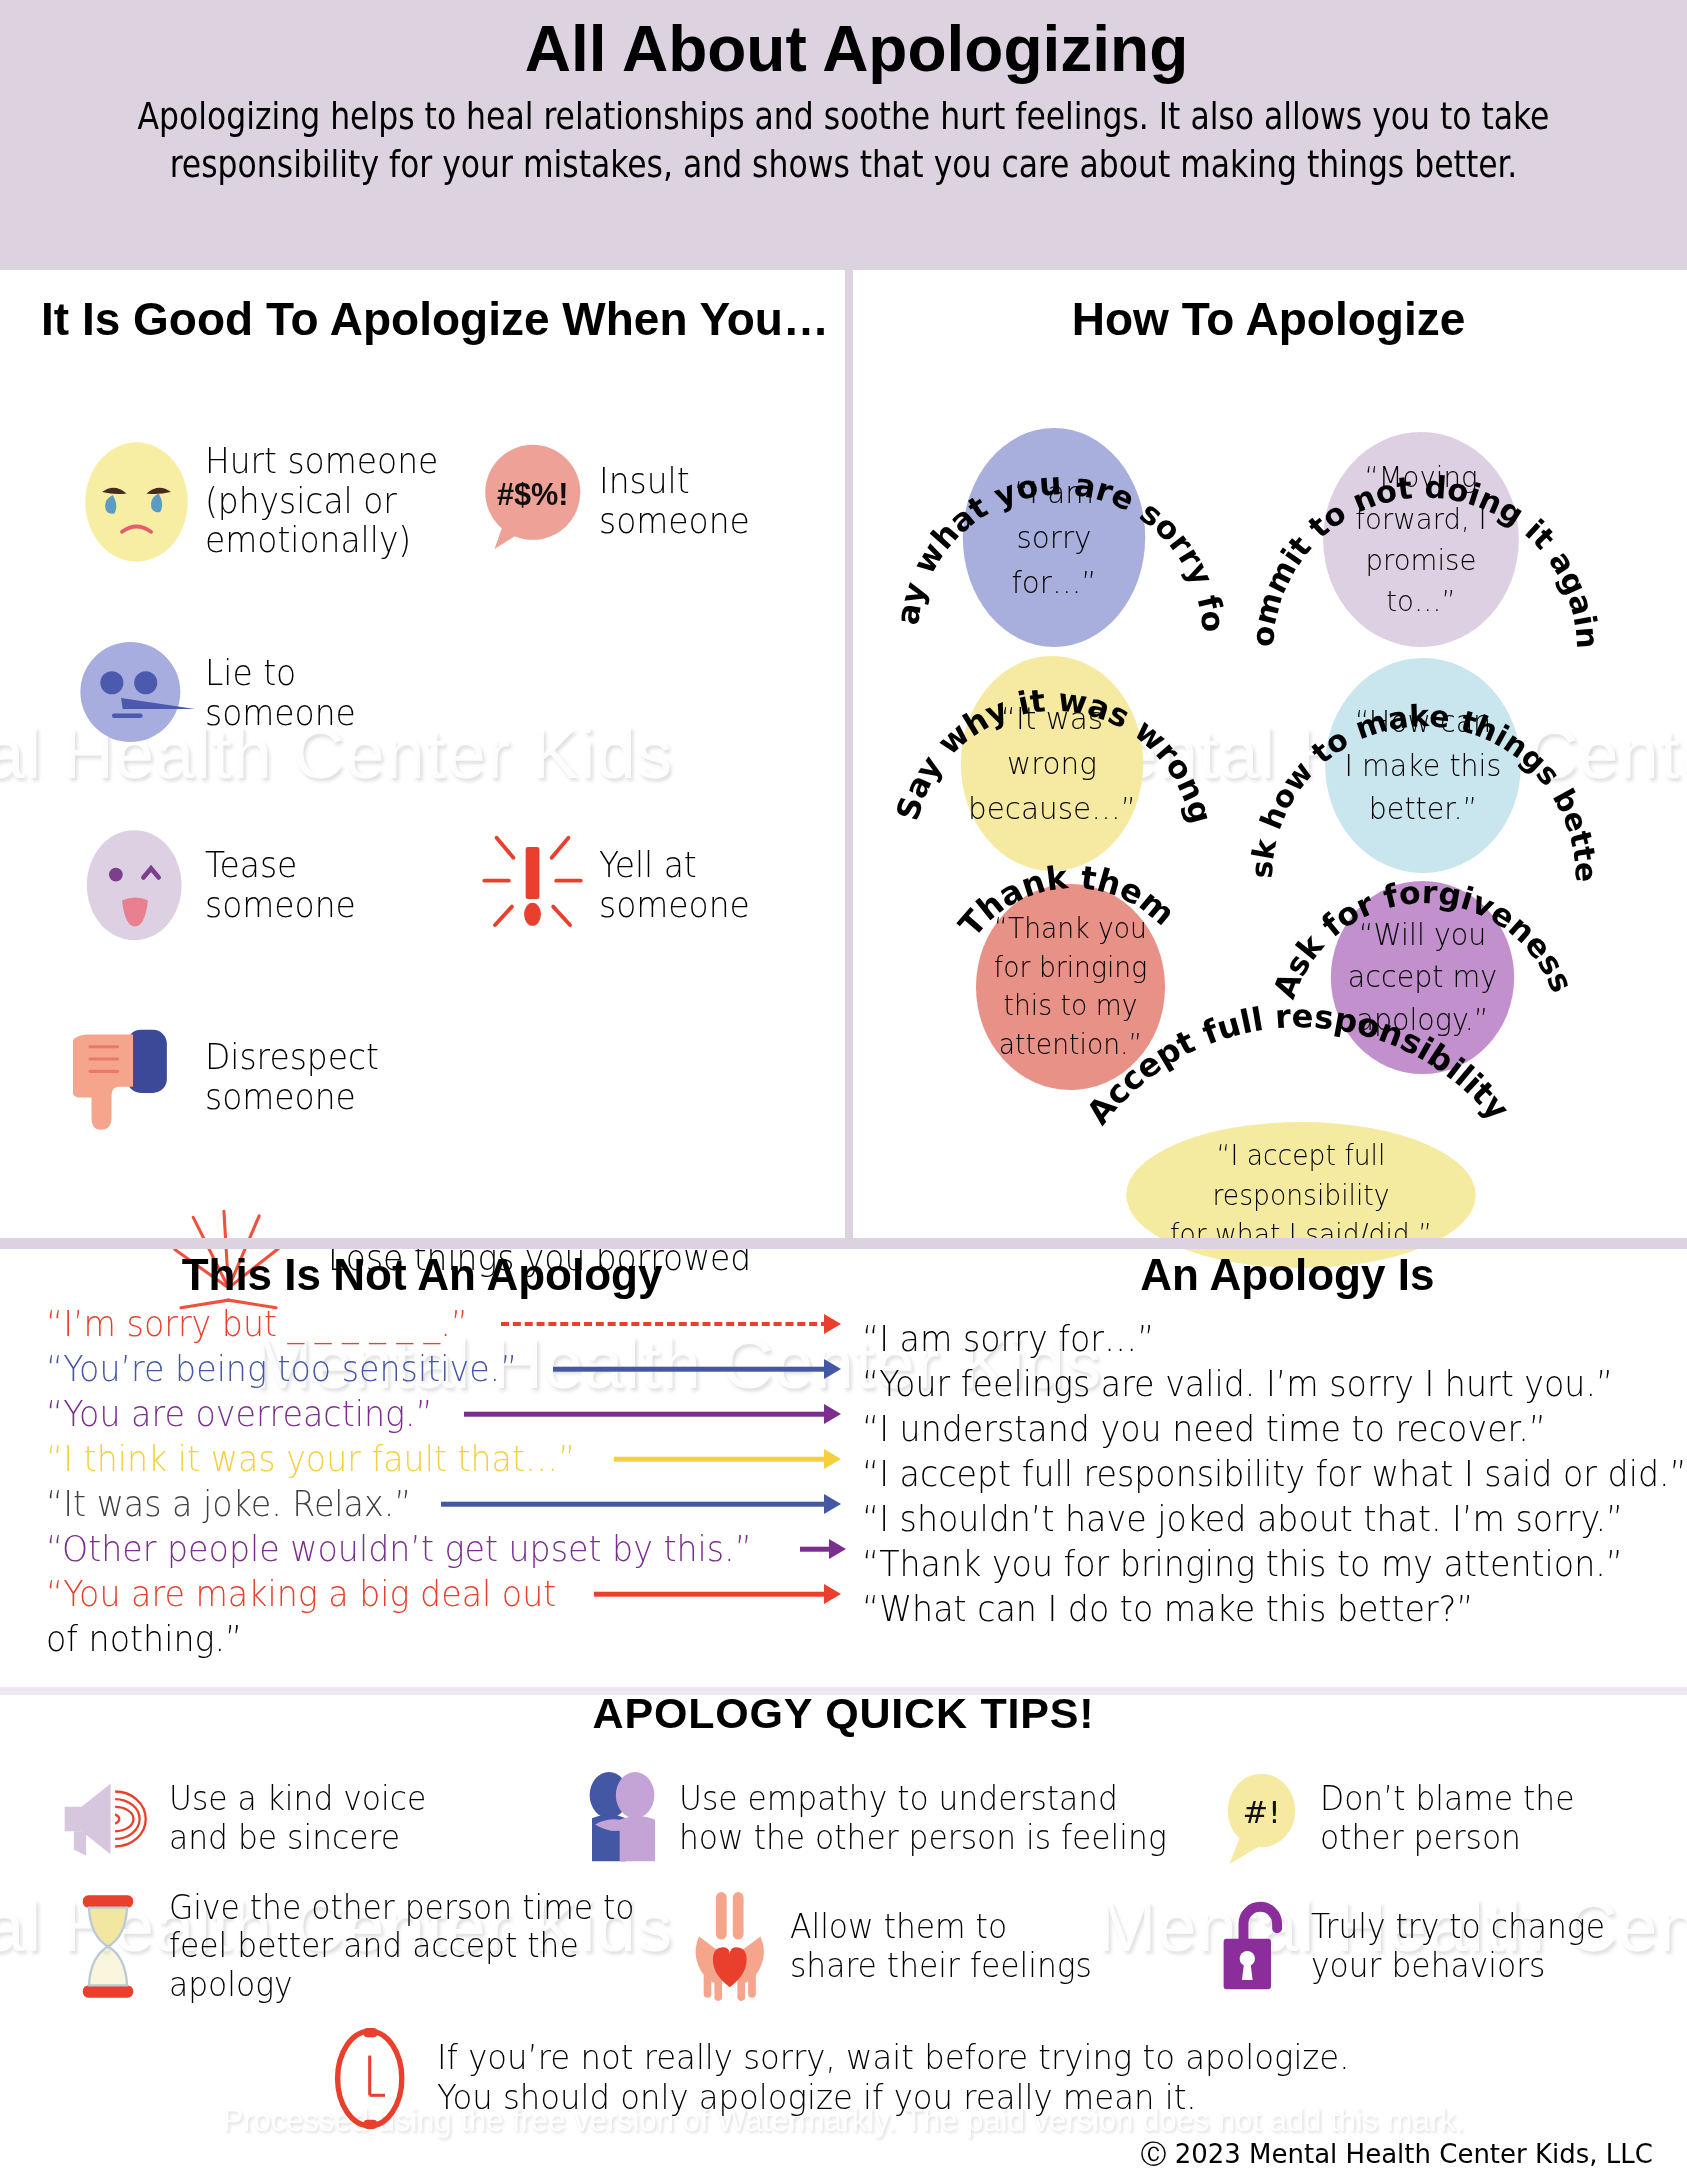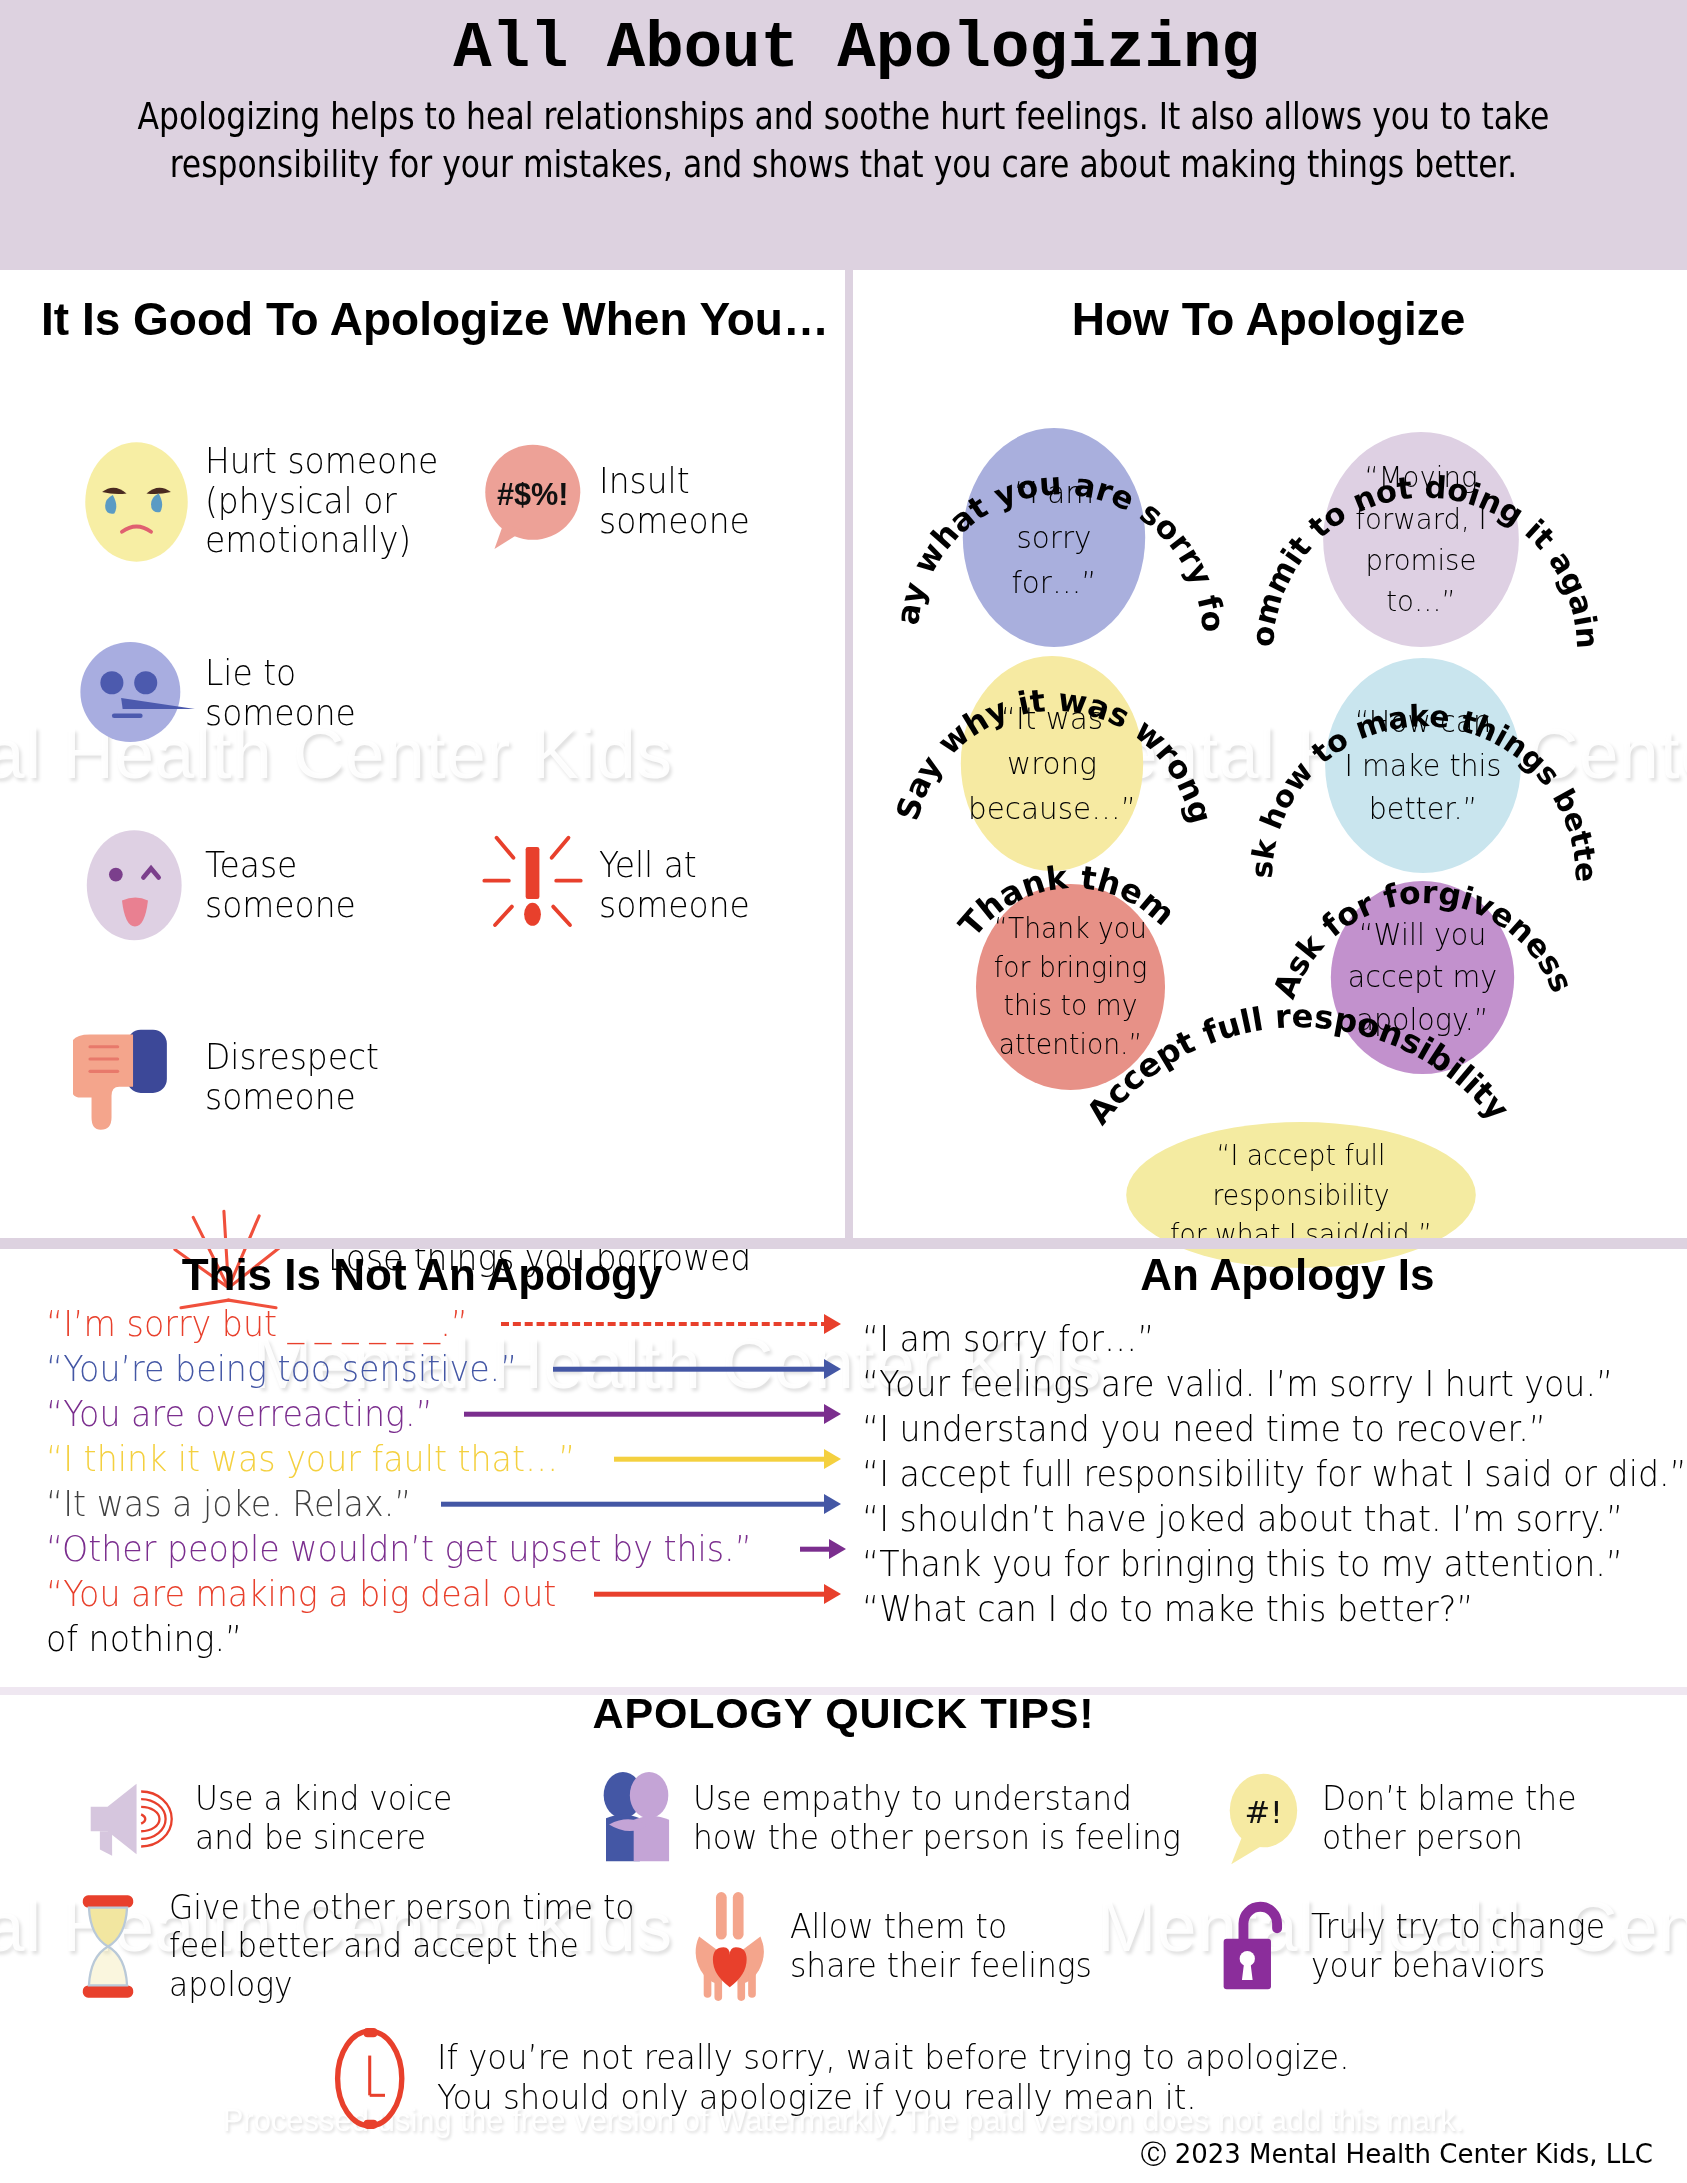--- a/index.html
+++ b/index.html
@@ -45,21 +45,21 @@
     position: relative; z-index: 10;
     background: #DDD2E0;
     height: 270px;
     padding-top: 14px;
     text-align: center;
   }
   .header h1 {
     font-size: 64px; font-weight: bold;
     letter-spacing: 0px;
     line-height: 1.12;
-    font-family: Liberation Mono, monospace;
+    font-family: Liberation Sans, sans-serif;
     padding-left: 26px;
   }
   .header .sub {
     margin: 6.1px auto 0;
     width: 1595px;
     font-size: 38px;
     font-weight: 500;
     line-height: 1.28;
     font-family: "DejaVu Sans", sans-serif;
     font-stretch: condensed;
@@ -157,21 +157,21 @@
     font-size: 35px; font-family: "DejaVu Sans", sans-serif; font-weight: 350;
   }
   .isline .txt { transform: scaleX(0.95); transform-origin: left center; white-space: nowrap; }
 
   
   .tips { position: relative; z-index: 10; padding-top: 10.7px; }
   .tips h2 {
     text-align: center; font-size: 43px; font-weight: bold;
     font-family: "Liberation Sans", sans-serif; letter-spacing: 0.8px;
   }
-  .tipgrid { display: flex; margin-top: 31px; padding: 0 72px; }
+  .tipgrid { display: flex; margin-top: 31px; padding: 0 46px; gap: 12px; }
   .tipcell { display: flex; align-items: center; }
   .tipicon { flex: 0 0 auto; display: flex; align-items: center; justify-content: center; }
   .tiptxt {
     font-size: 33px; line-height: 1.17;
     font-family: "DejaVu Sans", sans-serif; font-weight: 350;
     transform: scaleX(0.95); transform-origin: left center;
   }
   .tiprow2 { display: flex; margin-top: 20px; padding: 0 46px; }
   .tipfinal { display: flex; align-items: center; margin-top: 20px; padding-left: 307px; }
   .footer {

